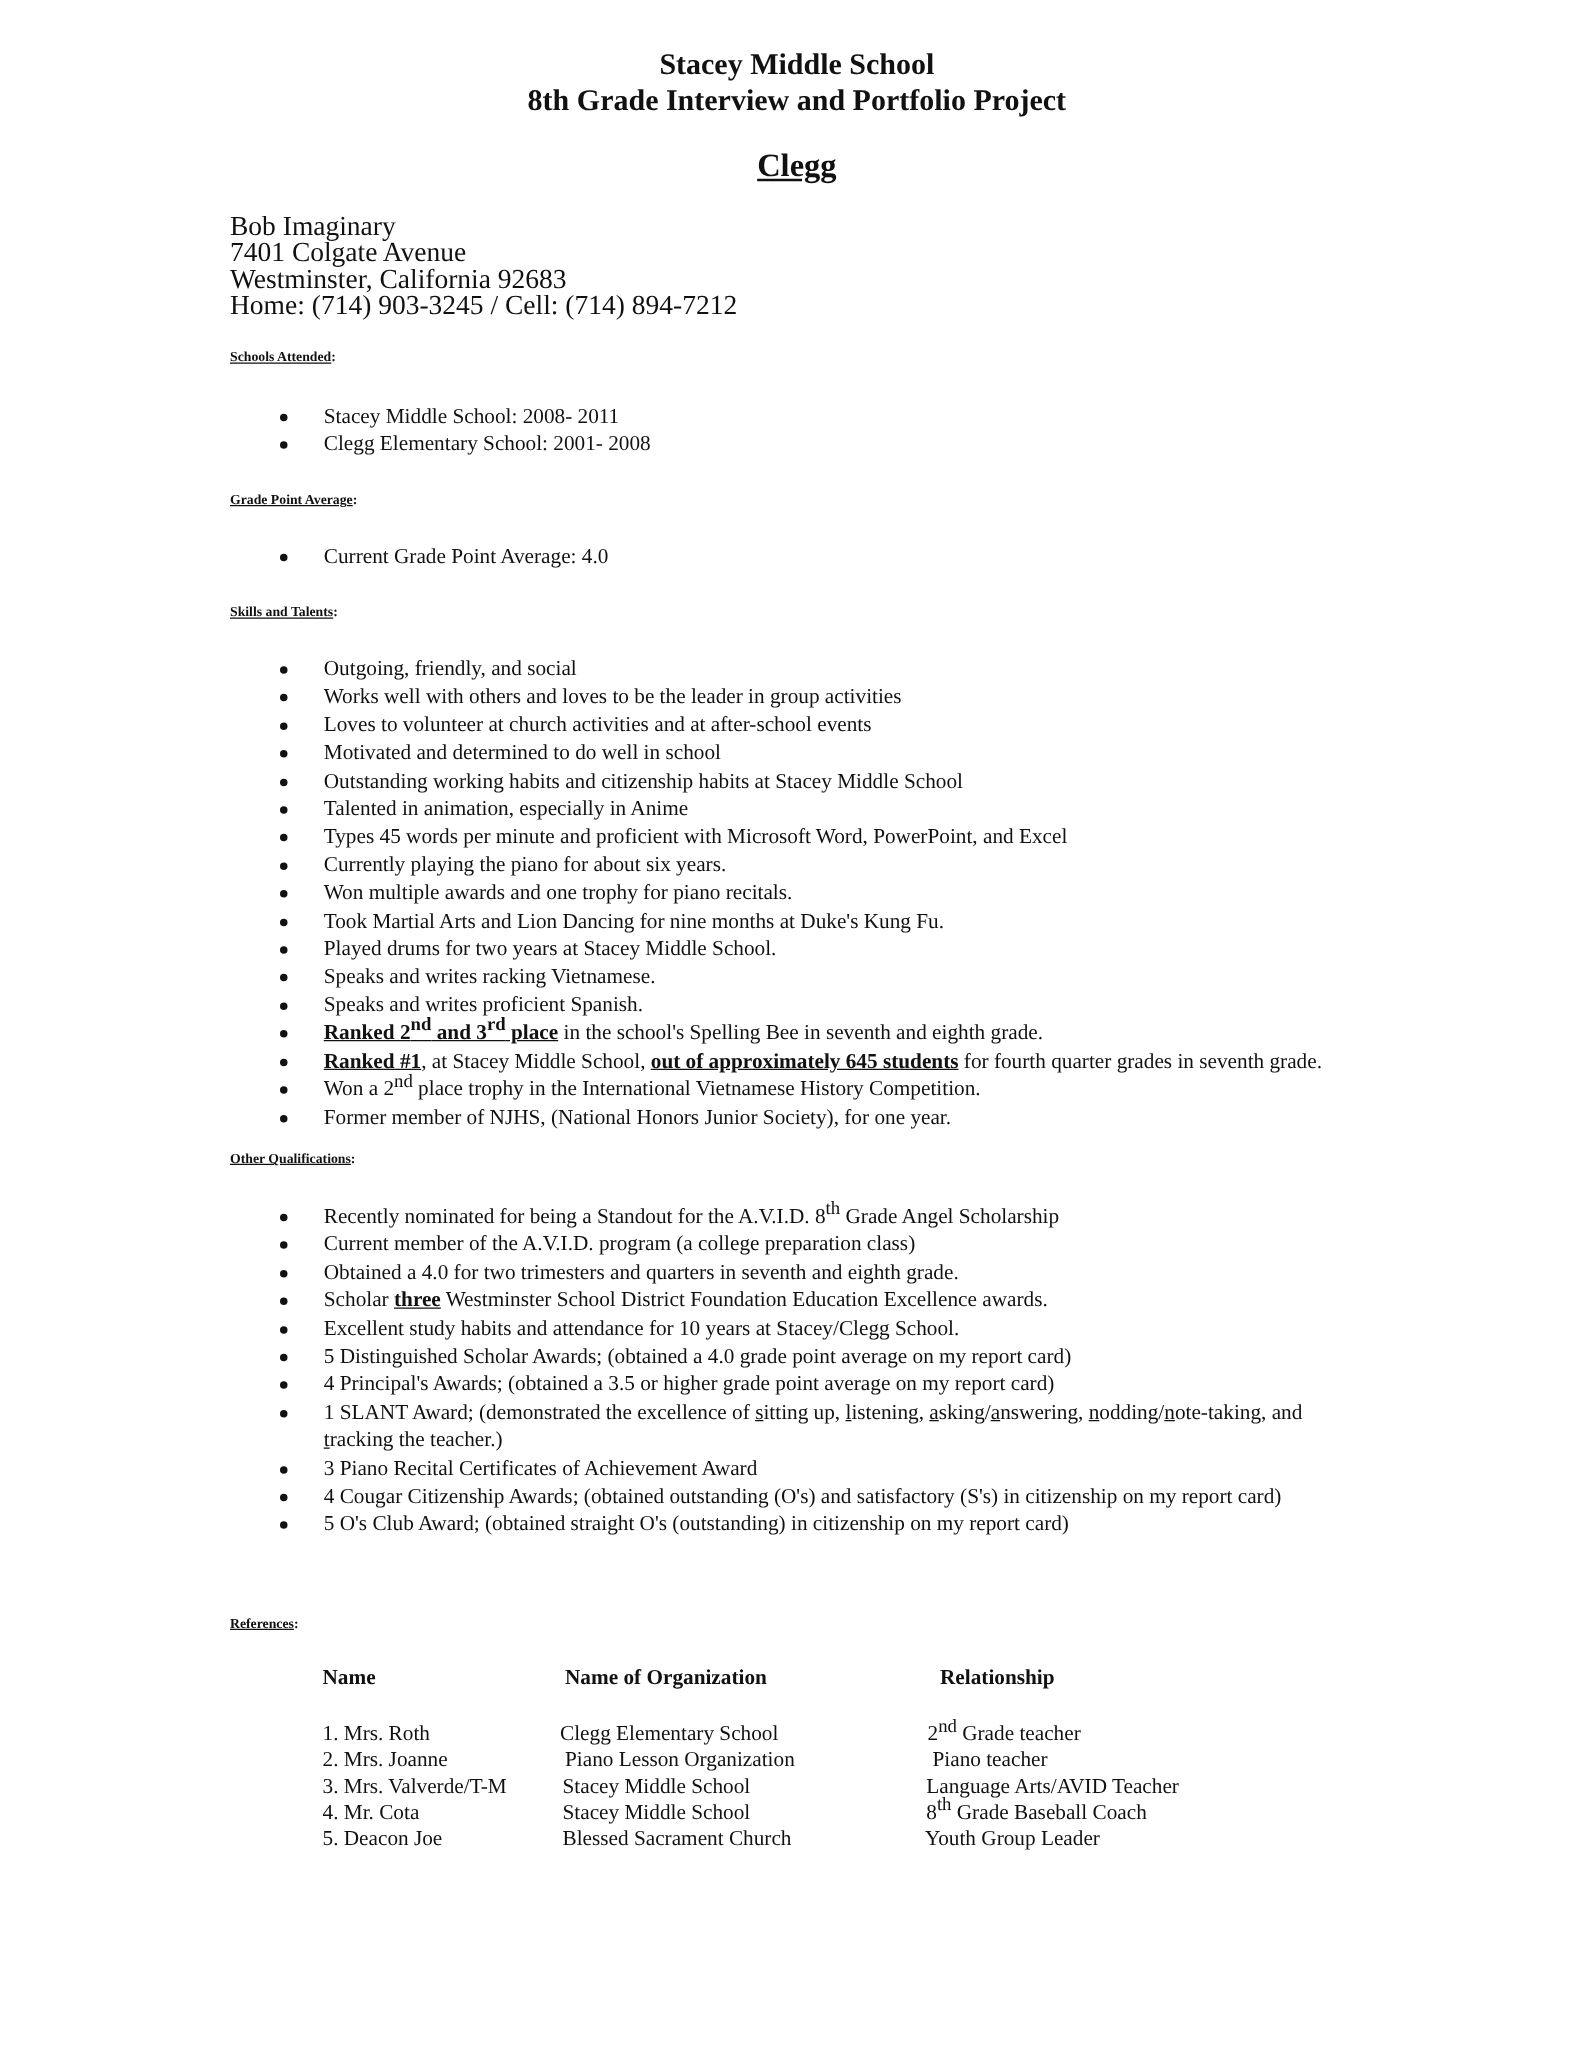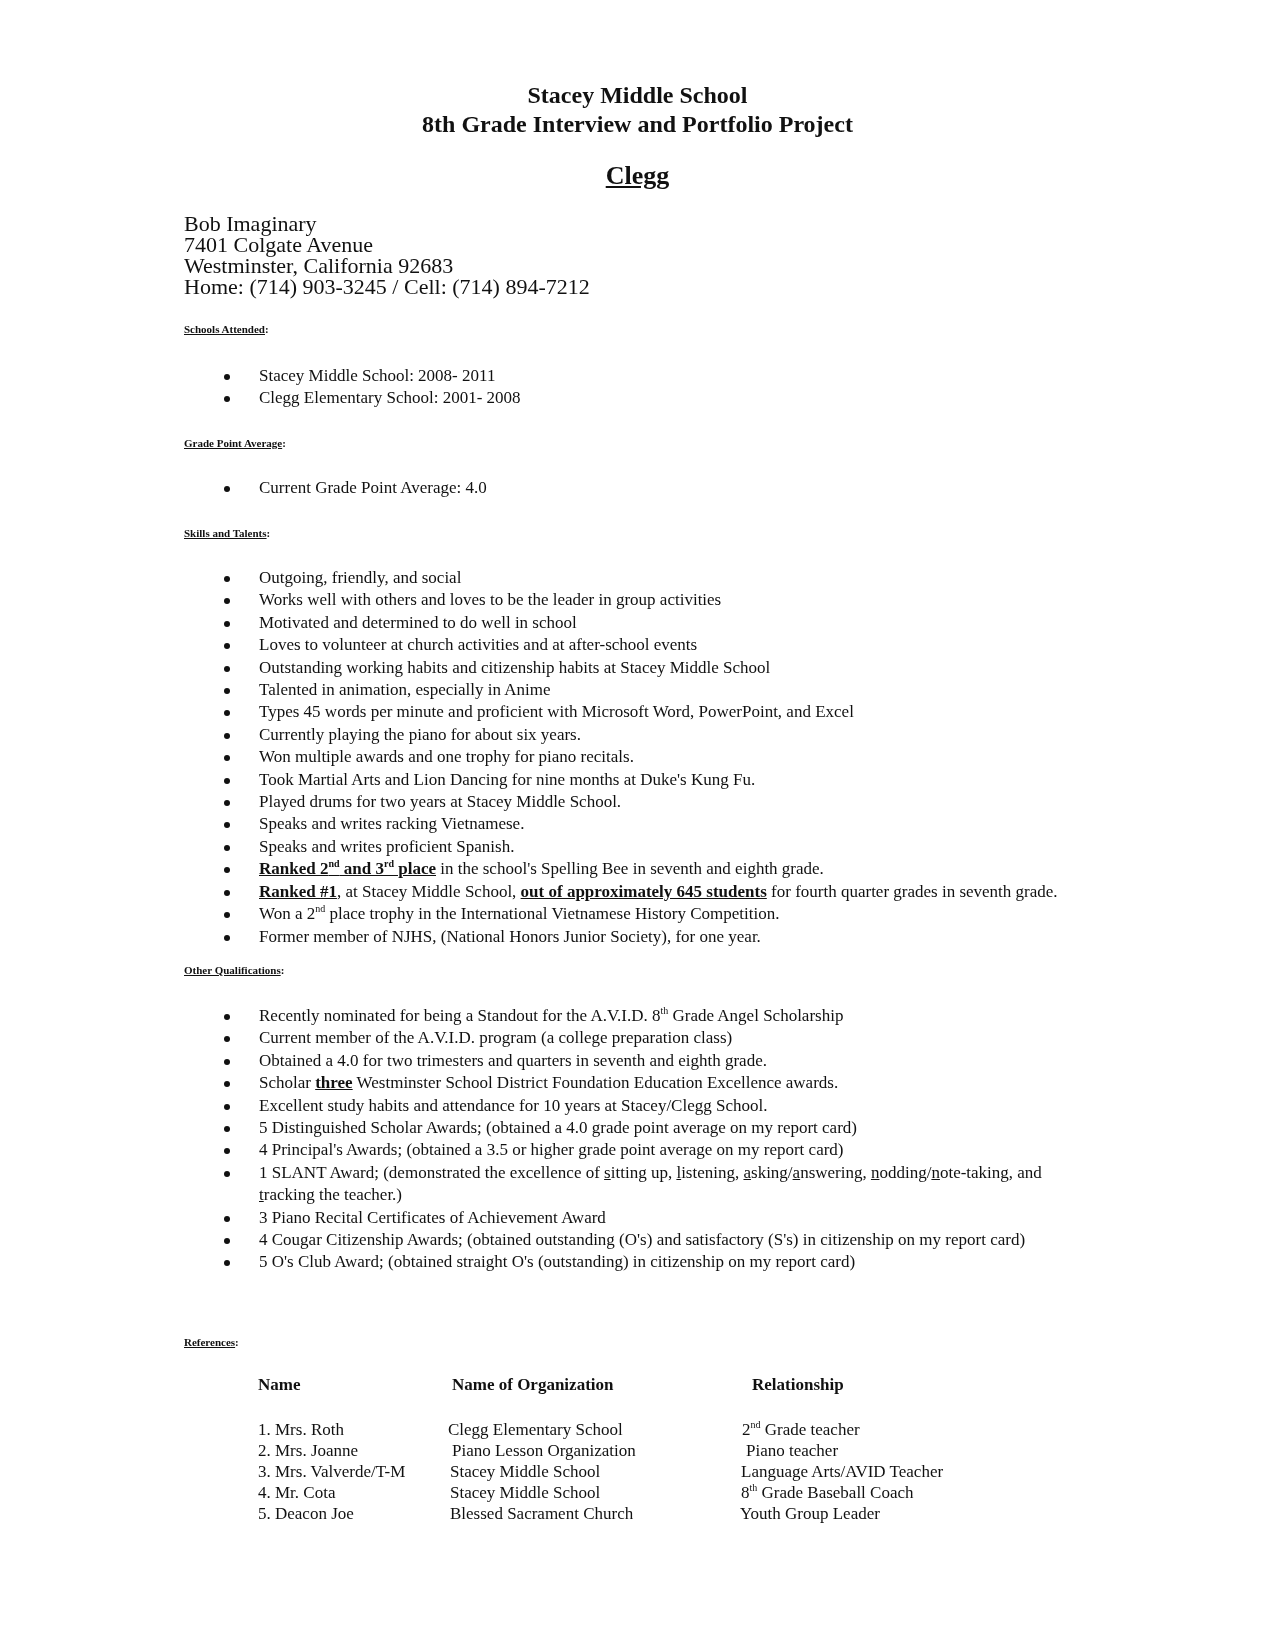--- a/index.html
+++ b/index.html
@@ -1,21 +1,21 @@
 <!DOCTYPE html>
 <html><head>
   <meta charset="utf-8">
   <style>
     html, body { margin: 0; padding: 0; background: #ffffff; }
     body {
       width: 1275px; height: 1650px; position: relative; overflow: hidden;
       font-family: "Liberation Serif", "DejaVu Serif", serif;
       color: #111111;
     }
-    .page { position: absolute; left: 0; top: 0; width: 1275px; height: 1405px; margin-top: 43px; }
+    .page { position: absolute; left: 0; top: 0; width: 1275px; height: 1405px; }
     .title {
       position: absolute; left: 0; width: 1275px; text-align: center;
       font-weight: bold; font-size: 24px; line-height: 29px;
     }
     .t1 { top: 38px; }
     .t2 { top: 67px; }
     .resume {
       position: absolute; left: 0; width: 1275px; text-align: center; top: 118px;
       font-weight: bold; font-size: 26px; text-decoration: underline;
     }
@@ -25,21 +25,21 @@
     }
     .section-head .u { text-decoration: underline; }
     .list { position: absolute; left: 224px; width: 920px; margin: 0; padding: 0; list-style: none; font-size: 17px; line-height: 22.4px; }
     .list li { position: relative; padding-left: 35px; }
     .list li::before {
       content: ""; position: absolute; left: 0; top: 9px; width: 6px; height: 6px;
       border-radius: 50%; background: #111;
     }
     .b { font-weight: bold; text-decoration: underline; }
     .ul { text-decoration: underline; }
-    sup { font-size: 10px; line-height: 0; }
+    sup { font-size: 15px; line-height: 0; }
     .refs { position: absolute; left: 258px; top: 1376px; font-size: 17px; line-height: 21.3px; }
     .refs .hdr { position: absolute; top: 0; font-weight: bold; white-space: nowrap; }
     .refs .cell { position: absolute; white-space: nowrap; }
   </style>
 </head>
 <body>
 
 <div class="page">
 
   <div class="title t1">Stacey Middle School</div>
@@ -61,22 +61,22 @@
 
   <div class="section-head" style="top:390px"><span class="u">Grade Point Average</span>:</div>
   <ul class="list" style="top:434px">
     <li>Current Grade Point Average: 4.0</li>
   </ul>
 
   <div class="section-head" style="top:480px"><span class="u">Skills and Talents</span>:</div>
   <ul class="list" style="top:524px">
     <li>Outgoing, friendly, and social</li>
     <li>Works well with others and loves to be the leader in group activities</li>
+    <li>Loves to volunteer at church activities and at after-school events</li>
     <li>Motivated and determined to do well in school</li>
-    <li>Loves to volunteer at church activities and at after-school events</li>
     <li>Outstanding working habits and citizenship habits at Stacey Middle School</li>
     <li>Talented in animation, especially in Anime</li>
     <li>Types 45 words per minute and proficient with Microsoft Word, PowerPoint, and Excel</li>
     <li>Currently playing the piano for about six years.</li>
     <li>Won multiple awards and one trophy for piano recitals.</li>
     <li>Took Martial Arts and Lion Dancing for nine months at Duke's Kung Fu.</li>
     <li>Played drums for two years at Stacey Middle School.</li>
     <li>Speaks and writes racking Vietnamese.</li>
     <li>Speaks and writes proficient Spanish.</li>
     <li><span class="b"><span>Ranked 2</span><sup>nd</sup><span> and 3</span><sup>rd</sup><span> place</span></span><span> in the school's Spelling Bee in seventh and eighth grade.</span></li>

